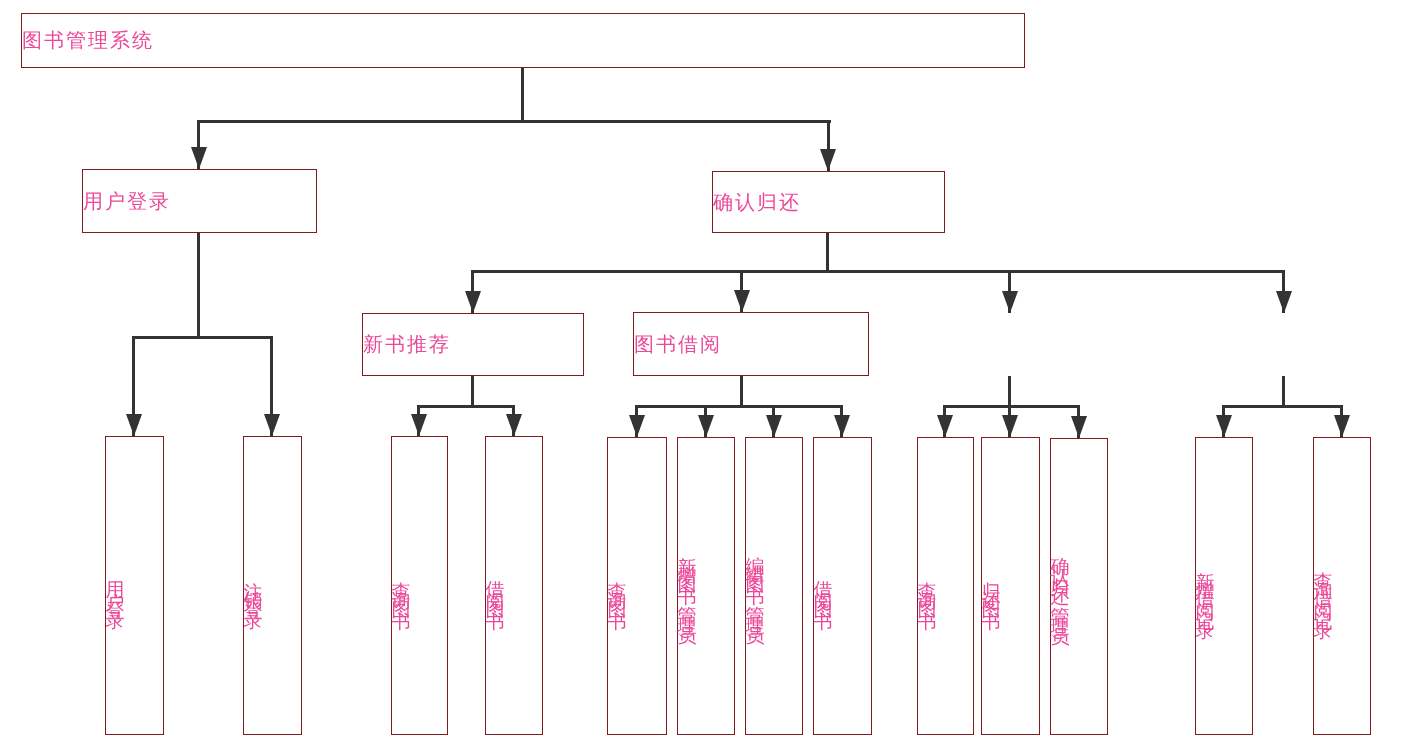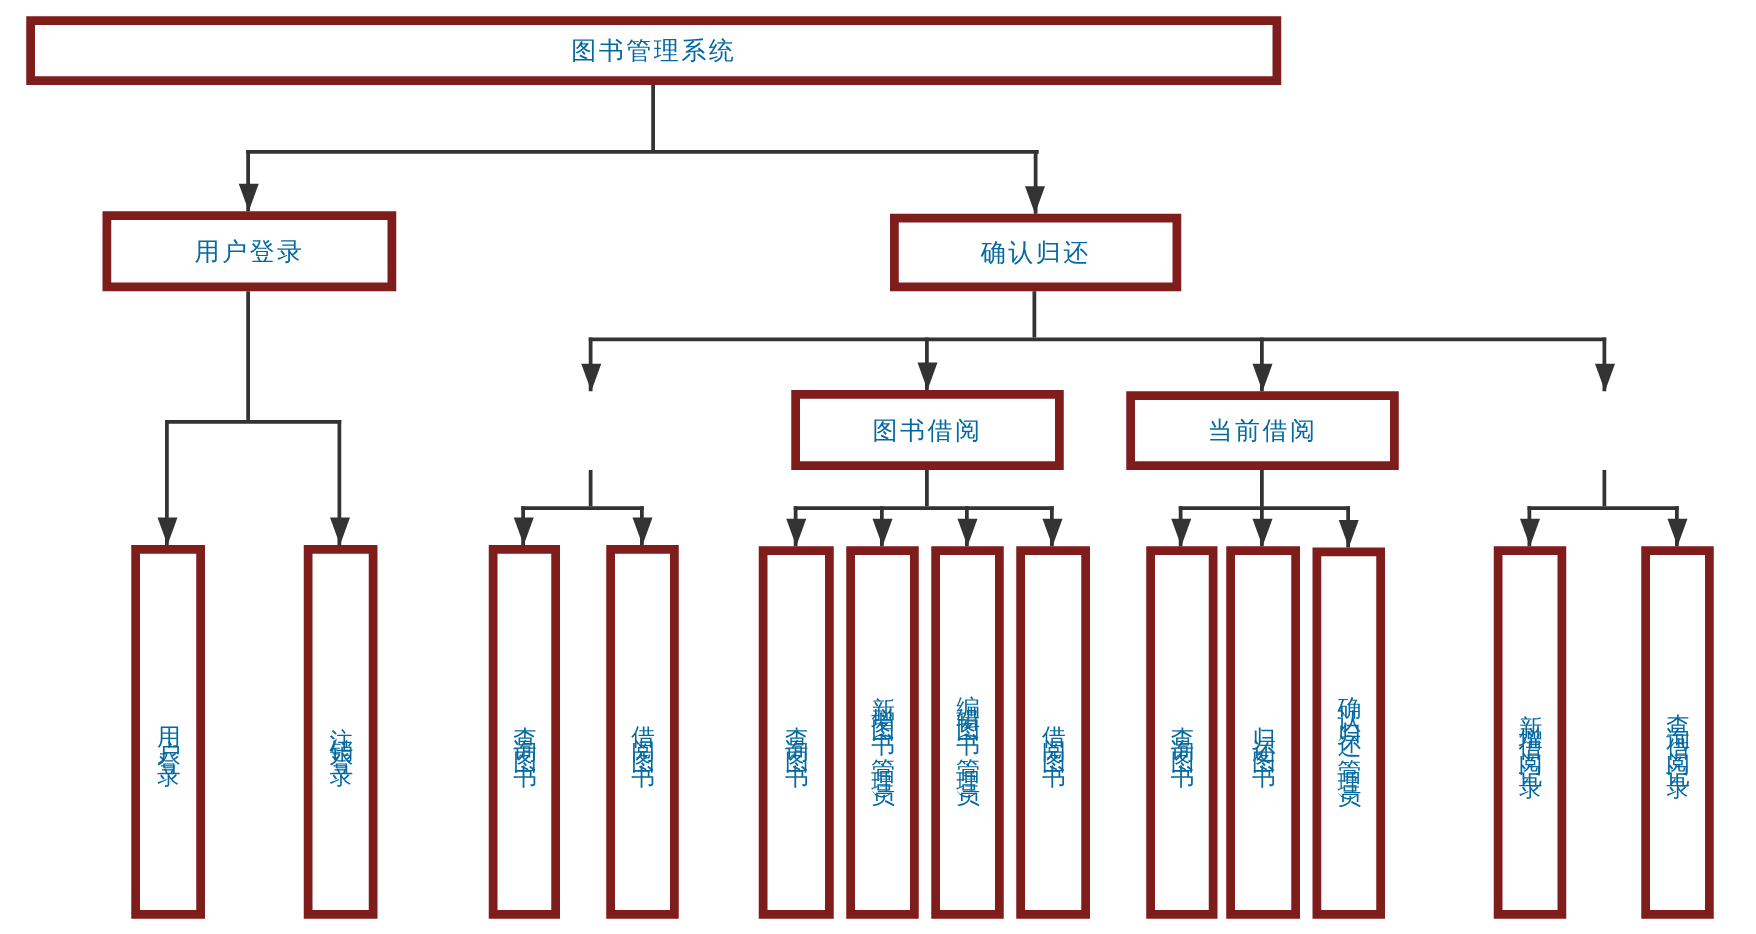--- a/index.html
+++ b/index.html
@@ -1,22 +1,22 @@
 <!DOCTYPE html>
 <html><head>
 <meta charset="utf-8">
 <style>
   html,body{margin:0;padding:0;background:#ffffff;}
   #canvas{
     position:relative;width:1405px;height:747px;background:#ffffff;overflow:hidden;
     font-family:"Liberation Sans","DejaVu Sans",sans-serif;
   }
   .box{
-    position:absolute;box-sizing:border-box;border:7px solid #7f1d1d;background:#ffffff;
-    display:flex;align-items:center;justify-content:center;color:#0369a1;
+    position:absolute;box-sizing:border-box;border:1px solid #7f1d1d;background:#ffffff;
+    display:flex;align-items:center;color:#ec4899;
   }
   .box.h .lbl{font-size:20px;letter-spacing:2px;white-space:nowrap;}
   .box.v .lbl{
     writing-mode:vertical-rl;text-orientation:mixed;
     font-size:19px;letter-spacing:10px;line-height:1;white-space:nowrap;
   }
   .vl{position:absolute;width:3px;background:#333333;}
   .hl{position:absolute;height:3px;background:#333333;}
   .arrow{
     position:absolute;width:0;height:0;
@@ -37,25 +37,25 @@
     <span class="lbl">图书管理系统</span>
   </div>
 
   <div class="box h" style="left:82px;top:169px;width:235px;height:64px">
     <span class="lbl">用户登录</span>
   </div>
   <div class="box h" style="left:712px;top:171px;width:233px;height:62px">
     <span class="lbl">确认归还</span>
   </div>
 
-  <div class="box h" style="left:633px;top:312px;width:218px;height:64px">
+  <div class="box h" style="left:362px;top:313px;width:222px;height:63px">
+    <span class="lbl">新书推荐</span>
+  </div>
+  <div class="box h" style="left:633px;top:312px;width:236px;height:64px">
     <span class="lbl">图书借阅</span>
-  </div>
-  <div class="box h" style="left:901px;top:313px;width:218px;height:63px">
-    <span class="lbl">当前借阅</span>
   </div>
 
   <div class="box v" style="left:105px;top:436px;width:59px;height:299px">
     <span class="lbl">用户登录</span>
   </div>
   <div class="box v" style="left:243px;top:436px;width:59px;height:299px">
     <span class="lbl">注销登录</span>
   </div>
 
   <div class="box v" style="left:391px;top:436px;width:57px;height:299px">

